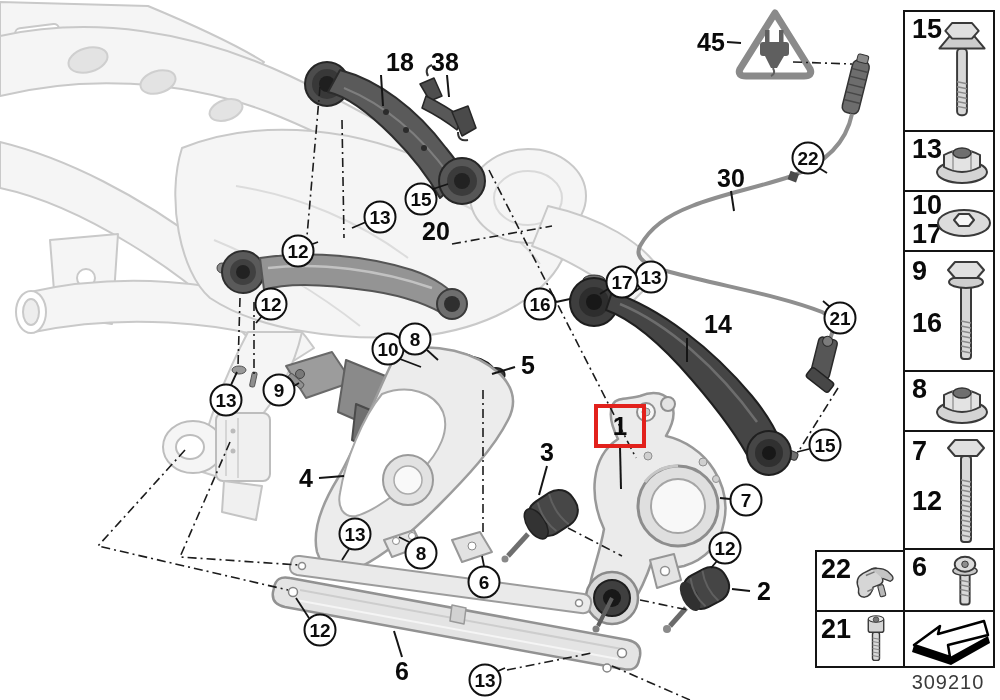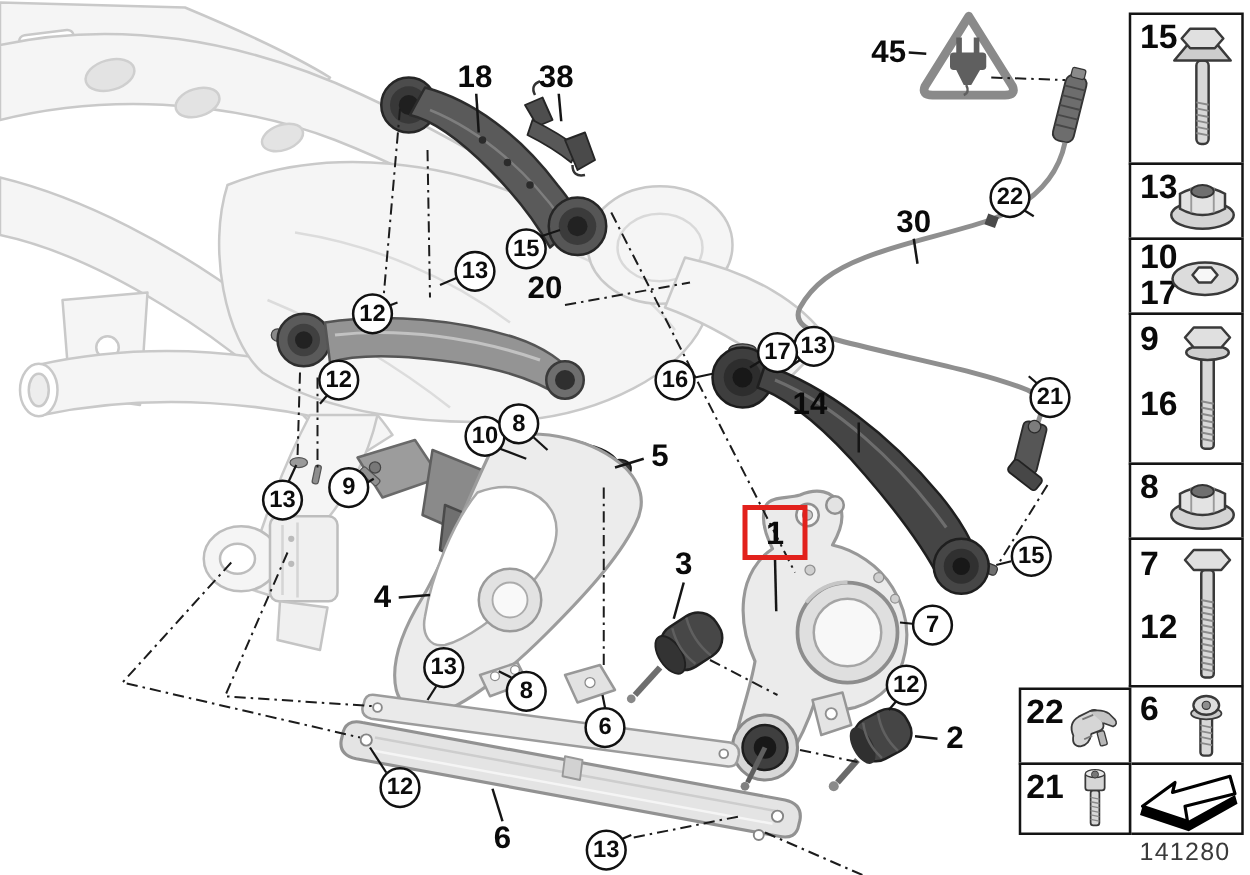--- a/index.html
+++ b/index.html
@@ -276,26 +276,26 @@
     <path d="M730,499 L720,498"></path>
     <path d="M717,561 L711,568"></path>
     <path d="M349,549 L342,560"></path>
     <path d="M409,542 L399,537"></path>
     <path d="M484,566 L482,556"></path>
     <path d="M309,618 L296,598"></path>
     <path d="M498,671 L505,668"></path>
   </g>
 </svg>
 
-<div class="pl" style="left:380px;top:62px">18</div>
+<div class="pl" style="left:400px;top:62px">18</div>
 <div class="pl" style="left:445px;top:62px">38</div>
 <div class="pl" style="left:711px;top:42px">45</div>
 <div class="pl" style="left:731px;top:178px">30</div>
 <div class="pl" style="left:436px;top:231px">20</div>
-<div class="pl" style="left:648px;top:324px">14</div>
+<div class="pl" style="left:718px;top:324px">14</div>
 <div class="pl" style="left:528px;top:365px">5</div>
 <div class="pl" style="left:547px;top:452px">3</div>
 <div class="pl" style="left:306px;top:478px">4</div>
 <div class="pl" style="left:764px;top:591px">2</div>
 <div class="pl" style="left:402px;top:671px">6</div>
 
 <div class="hl">1</div>
 
 <div class="co" style="left:421px;top:199px">15</div>
 <div class="co" style="left:380px;top:217px">13</div>
@@ -454,15 +454,15 @@
           <line x1="18" y1="49" x2="28" y2="51"></line>
       <line x1="18" y1="54" x2="28" y2="56"></line>
           <line x1="18" y1="59" x2="28" y2="61"></line>
     </g>
     <rect x="12" y="6" width="22" height="20" rx="3" fill="#d6d6d6" stroke="#3a3a3a" stroke-width="2"></rect>
     <ellipse cx="23" cy="7" rx="11" ry="4.5" fill="#e9e9e9" stroke="#3a3a3a" stroke-width="1.5"></ellipse>
     <circle cx="23" cy="8" r="4" fill="#777777" stroke="#333333"></circle>
   </svg>
 </div>
 
-<div class="footer">141280</div>
+<div class="footer">309210</div>
 
 </div>
 
 </body></html>

